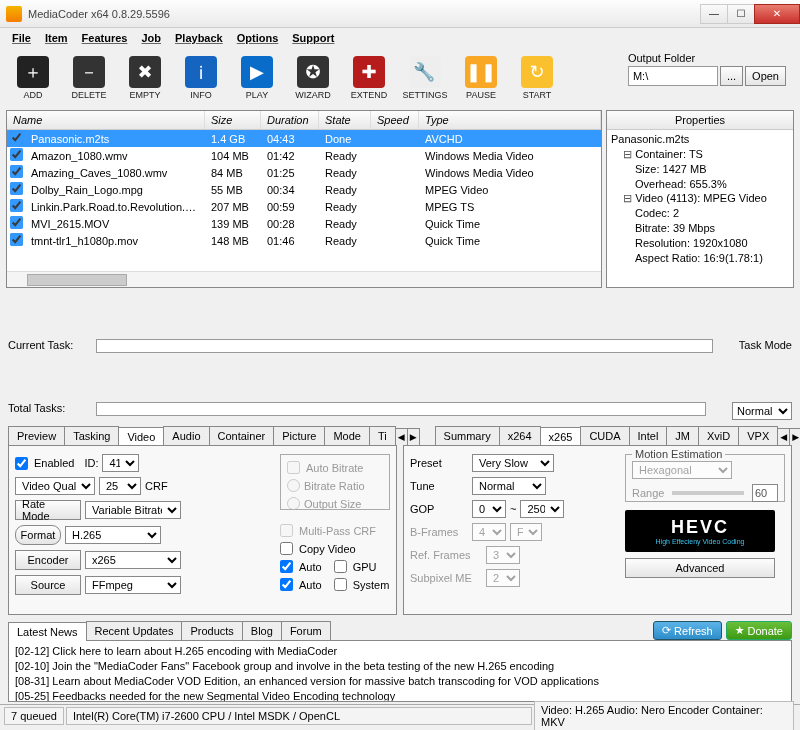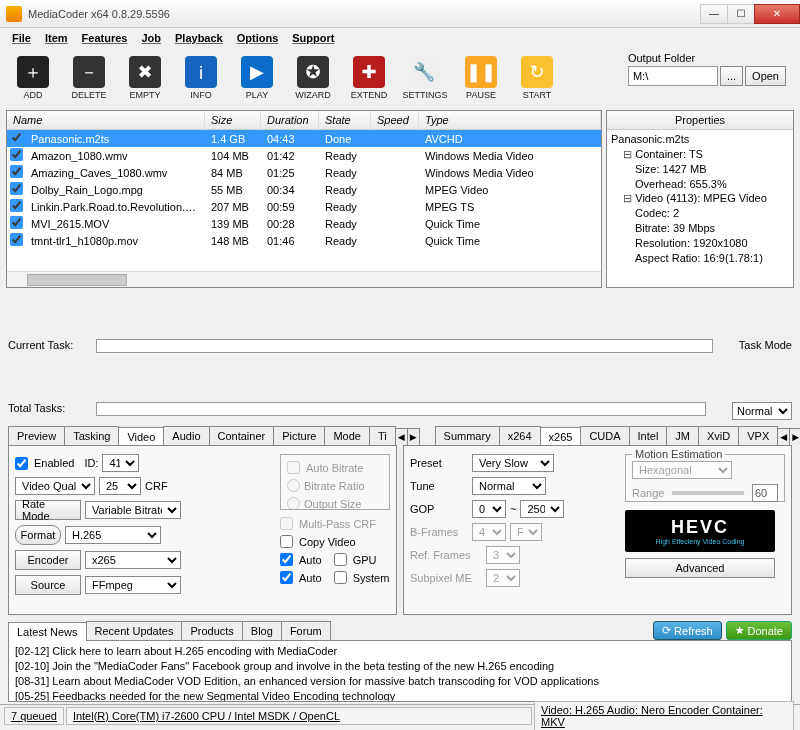--- a/index.html
+++ b/index.html
@@ -83,21 +83,21 @@
 
 .newswrap { padding:6px 8px 2px 8px; }
 .newstabs { display:flex; align-items:center; }
 .newstabs .tab { font-size:11px; }
 .newstabs .spacer { flex:1; }
 .pillbtn { border:1px solid #256; background:linear-gradient(#5cb4e8,#2d8dc9); color:#fff; padding:2px 8px; border-radius:3px; margin-left:4px; cursor:pointer; display:inline-flex; align-items:center; gap:3px; }
 .pillbtn.green { background:linear-gradient(#6bbf3a,#3d9a12); border-color:#2a6; }
 .newsbox { border:1px solid #888; background:#fff; padding:3px 6px; height:62px; overflow:hidden; line-height:1.35; }
 
 
-.status { border-top:1px solid #aaa; height:22px; display:flex; align-items:center; padding:0 4px; gap:0;text-decoration:underline; }
+.status { border-top:1px solid #aaa; height:22px; display:flex; align-items:center; padding:0 4px; gap:0; }
 .status .cell { border:1px solid #bbb; padding:2px 6px; margin-right:2px; background:#f4f4f4; }
 .status .flex { flex:1; }
 </style>
 </head>
 <body>
 
 <div class="titlebar">
   <div class="icon"></div>
   <div class="title">MediaCoder x64 0.8.29.5596</div>
   <div class="winbtns">
@@ -352,21 +352,21 @@
             </div>
           <div class="row">
               <input type="radio" disabled="" style="">
               <span>Bitrate Ratio</span>
             </div>
           <div class="row">
               <input type="radio" disabled="" style="">
               <span>Output Size</span>
             </div>
         </div>
-        <div class="row disabled" style="margin-top:7px;">
+        <div class="row disabled" style="margin-top:14px;">
             <input type="checkbox" disabled="" style="">
             <span>Multi-Pass CRF</span>
           </div>
         <div class="row">
             <input type="checkbox" style="">
             <span>Copy Video</span>
           </div>
         <div class="row">
             <input type="checkbox" checked="" style="">
             <span>Auto</span>

